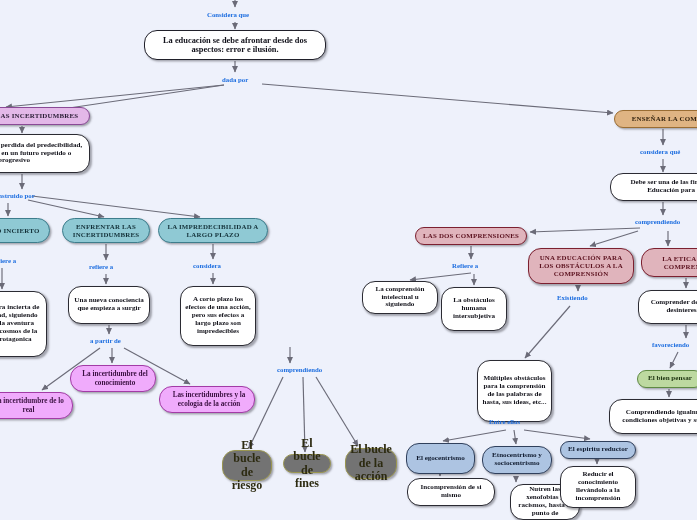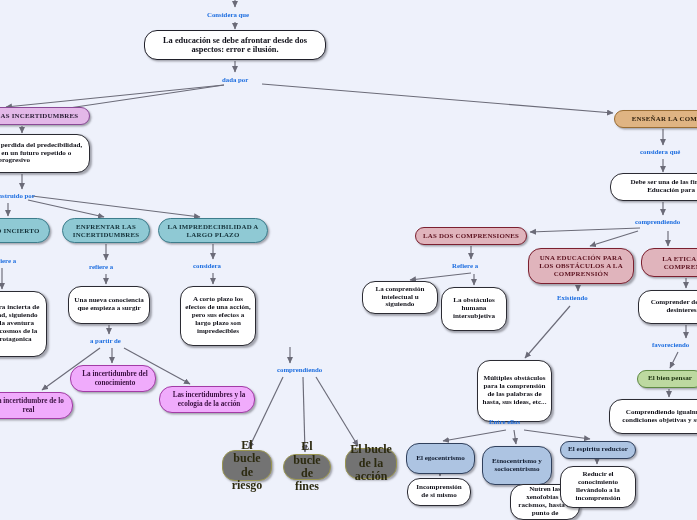--- a/index.html
+++ b/index.html
@@ -123,37 +123,37 @@
       <div class="node n-teal" style="left: -48px; top: 218px; width: 98px; height: 25px;">EL MUNDO INCIERTO</div>
       <div class="node n-white" style="left: -46px; top: 291px; width: 93px; height: 66px;">Es la aventura incierta de la humanidad, siguiendo en su seno la aventura incierta del cosmos de la relacion protagonica</div>
       <div class="node n-teal" style="left: 62px; top: 218px; width: 88px; height: 25px;">ENFRENTAR LAS INCERTIDUMBRES</div>
       <div class="node n-teal" style="left: 158px; top: 218px; width: 110px; height: 25px;">LA IMPREDECIBILIDAD A LARGO PLAZO</div>
       <div class="node n-white" style="left: 68px; top: 286px; width: 82px; height: 38px;">Una nueva conociencia que empieza a surgir</div>
       <div class="node n-white" style="left: 180px; top: 286px; width: 76px; height: 60px;">A corto plazo los efectos de una acción, pero sus efectos a largo plazo son impredecibles</div>
       <div class="node n-magenta" style="left: 70px; top: 365px; width: 86px; height: 27px;">La incertidumbre del conocimiento</div>
       <div class="node n-magenta" style="left: -20px; top: 392px; width: 93px; height: 27px;">La incertidumbre de lo real</div>
       <div class="node n-magenta" style="left: 159px; top: 386px; width: 96px; height: 27px;">Las incertidumbres y la ecologia de la acción</div>
       <div class="node n-yellow" style="left: 222px; top: 450px; width: 50px; height: 31px;">El bucle de riesgo</div>
-      <div class="node n-yellow" style="left: 283px; top: 454px; width: 48px; height: 26px;">El bucle de fines</div>
+      <div class="node n-yellow" style="left: 283px; top: 454px; width: 48px; height: 19px;">El bucle de fines</div>
       <div class="node n-yellow" style="left: 337px; top: 448px; width: 52px; height: 31px; margin-left: 8px;">El bucle de la acción</div>
       <div class="node n-tan" style="left: 614px; top: 110px; width: 138px; height: 18px;">ENSEÑAR LA COMPRENSIÓN</div>
       <div class="node n-white" style="left: 610px; top: 173px; width: 150px; height: 28px;">Debe ser una de las finalidades de la Educación para el futuro</div>
       <div class="node n-maroon" style="left: 415px; top: 227px; width: 112px; height: 18px;">LAS DOS COMPRENSIONES</div>
       <div class="node n-maroon" style="left: 528px; top: 248px; width: 106px; height: 36px;">UNA EDUCACIÓN PARA LOS OBSTÁCULOS A LA COMPRENSIÓN</div>
       <div class="node n-maroon" style="left: 641px; top: 248px; width: 100px; height: 29px;">LA ETICA DE LA COMPRENSIÓN</div>
       <div class="node n-white" style="left: 362px; top: 281px; width: 76px; height: 33px;">La comprensión intelectual u siguiendo</div>
       <div class="node n-white" style="left: 441px; top: 287px; width: 66px; height: 44px;">La obstáculos humana intersubjetiva</div>
       <div class="node n-white" style="left: 638px; top: 290px; width: 98px; height: 34px;">Comprender de manera desinteresada</div>
       <div class="node n-white" style="left: 477px; top: 360px; width: 75px; height: 62px;">Múltiples obstáculos para la comprensión de las palabras de hasta, sus ideas, etc...</div>
       <div class="node n-green" style="left: 637px; top: 370px; width: 66px; height: 18px;">El bien pensar</div>
       <div class="node n-white" style="left: 609px; top: 399px; width: 128px; height: 35px;">Comprendiendo igualmente las condiciones objetivas y subjetivas</div>
       <div class="node n-blue" style="left: 406px; top: 443px; width: 69px; height: 31px;">El egocentrismo</div>
-      <div class="node n-blue" style="left: 482px; top: 446px; width: 70px; height: 39px;">Etnocentrismo y sociocentrismo</div>
+      <div class="node n-blue" style="left: 482px; top: 446px; width: 70px; height: 28px;">Etnocentrismo y sociocentrismo</div>
       <div class="node n-blue" style="left: 560px; top: 441px; width: 76px; height: 18px;">El espiritu reductor</div>
-      <div class="node n-white" style="left: 407px; top: 478px; width: 64px; height: 28px;">Incomprensión de si mismo</div>
+      <div class="node n-white" style="left: 407px; top: 478px; width: 88px; height: 28px;">Incomprensión de si mismo</div>
       <div class="node n-white" style="left: 510px; top: 484px; width: 70px; height: 36px;">Nutren las xenofobias y racismos, hasta el punto de</div>
       <div class="node n-white" style="left: 560px; top: 466px; width: 76px; height: 42px;">Reducir el conocimiento llevándolo a la incomprensión</div>
     </div>
   <div id="labels">
       <div class="link-label" style="left: 207px; top: 11px;">Considera que</div>
       <div class="link-label" style="left: 222px; top: 76px;">dada por</div>
       <div class="link-label" style="left: -10px; top: 192px;">Construido por</div>
       <div class="link-label" style="left: -8px; top: 257px;">refiere a</div>
       <div class="link-label" style="left: 89px; top: 263px;">refiere a</div>
       <div class="link-label" style="left: 193px; top: 262px;">considera</div>

